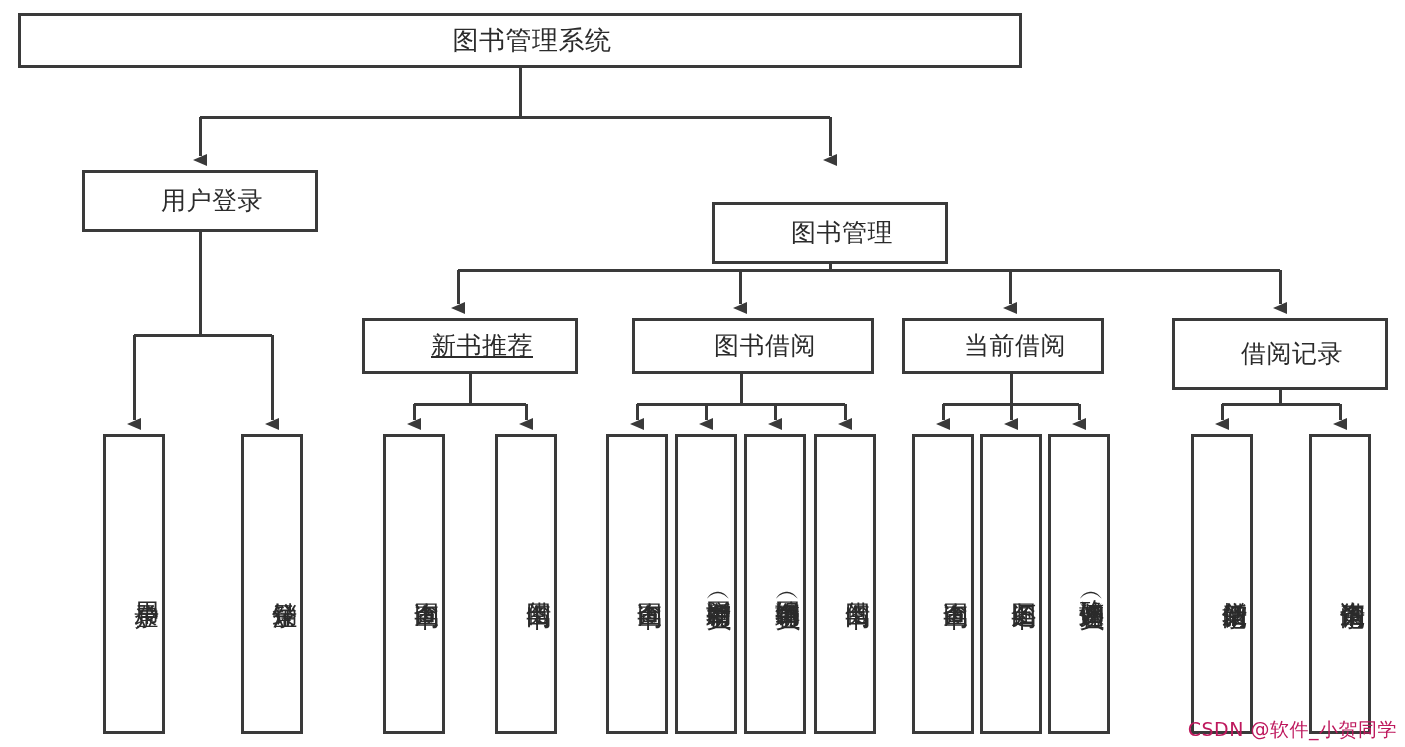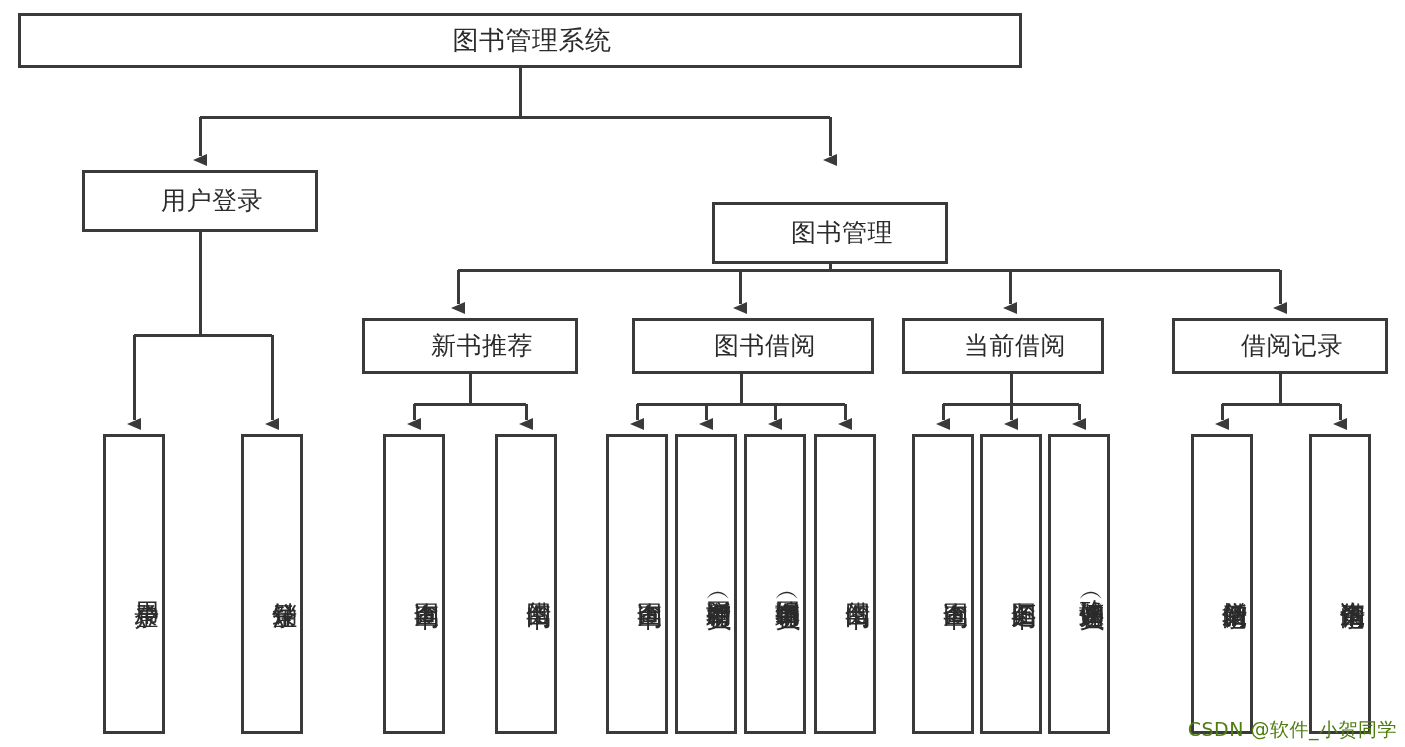--- a/index.html
+++ b/index.html
@@ -53,21 +53,21 @@
   }
   .node.v.tall .lbl{
     max-height:none;
   }
   .node.root .lbl{font-size:26px;}
   .watermark{
     position:absolute;
     right:8px;
     bottom:4px;
     font-size:19px;
-    color:#4d7c0f;
+    color:#be185d;
     white-space:nowrap;
     letter-spacing:0.5px;
     user-select:none;
   }
 </style>
 </head>
 <body>
 
 <div id="diagram">
 
@@ -126,30 +126,30 @@
     <span class="lbl">图书管理系统</span>
   </div>
 
   <div class="node h" style="left:82px;top:170px;width:236px;height:62px;">
     <span class="lbl">用户登录</span>
   </div>
   <div class="node h" style="left:712px;top:180px;width:236px;height:62px;margin-top:22px;">
     <span class="lbl">图书管理</span>
   </div>
 
-  <div class="node h" style="left:362px;top:318px;width:216px;height:56px;">
+  <div class="node h" style="left:362px;top:318px;width:216px;height:56px;text-decoration:underline;">
     <span class="lbl">新书推荐</span>
   </div>
   <div class="node h" style="left:632px;top:318px;width:242px;height:56px;">
     <span class="lbl">图书借阅</span>
   </div>
   <div class="node h" style="left:902px;top:318px;width:202px;height:56px;">
     <span class="lbl">当前借阅</span>
   </div>
-  <div class="node h" style="left:1172px;top:318px;width:216px;height:56px;">
+  <div class="node h" style="left:1172px;top:318px;width:216px;height:72px;">
     <span class="lbl">借阅记录</span>
   </div>
 
   <div class="node v" style="left:103px;top:434px;width:62px;height:300px;">
     <span class="lbl">用户登录</span>
   </div>
   <div class="node v" style="left:241px;top:434px;width:62px;height:300px;">
     <span class="lbl">注销登录</span>
   </div>
 

